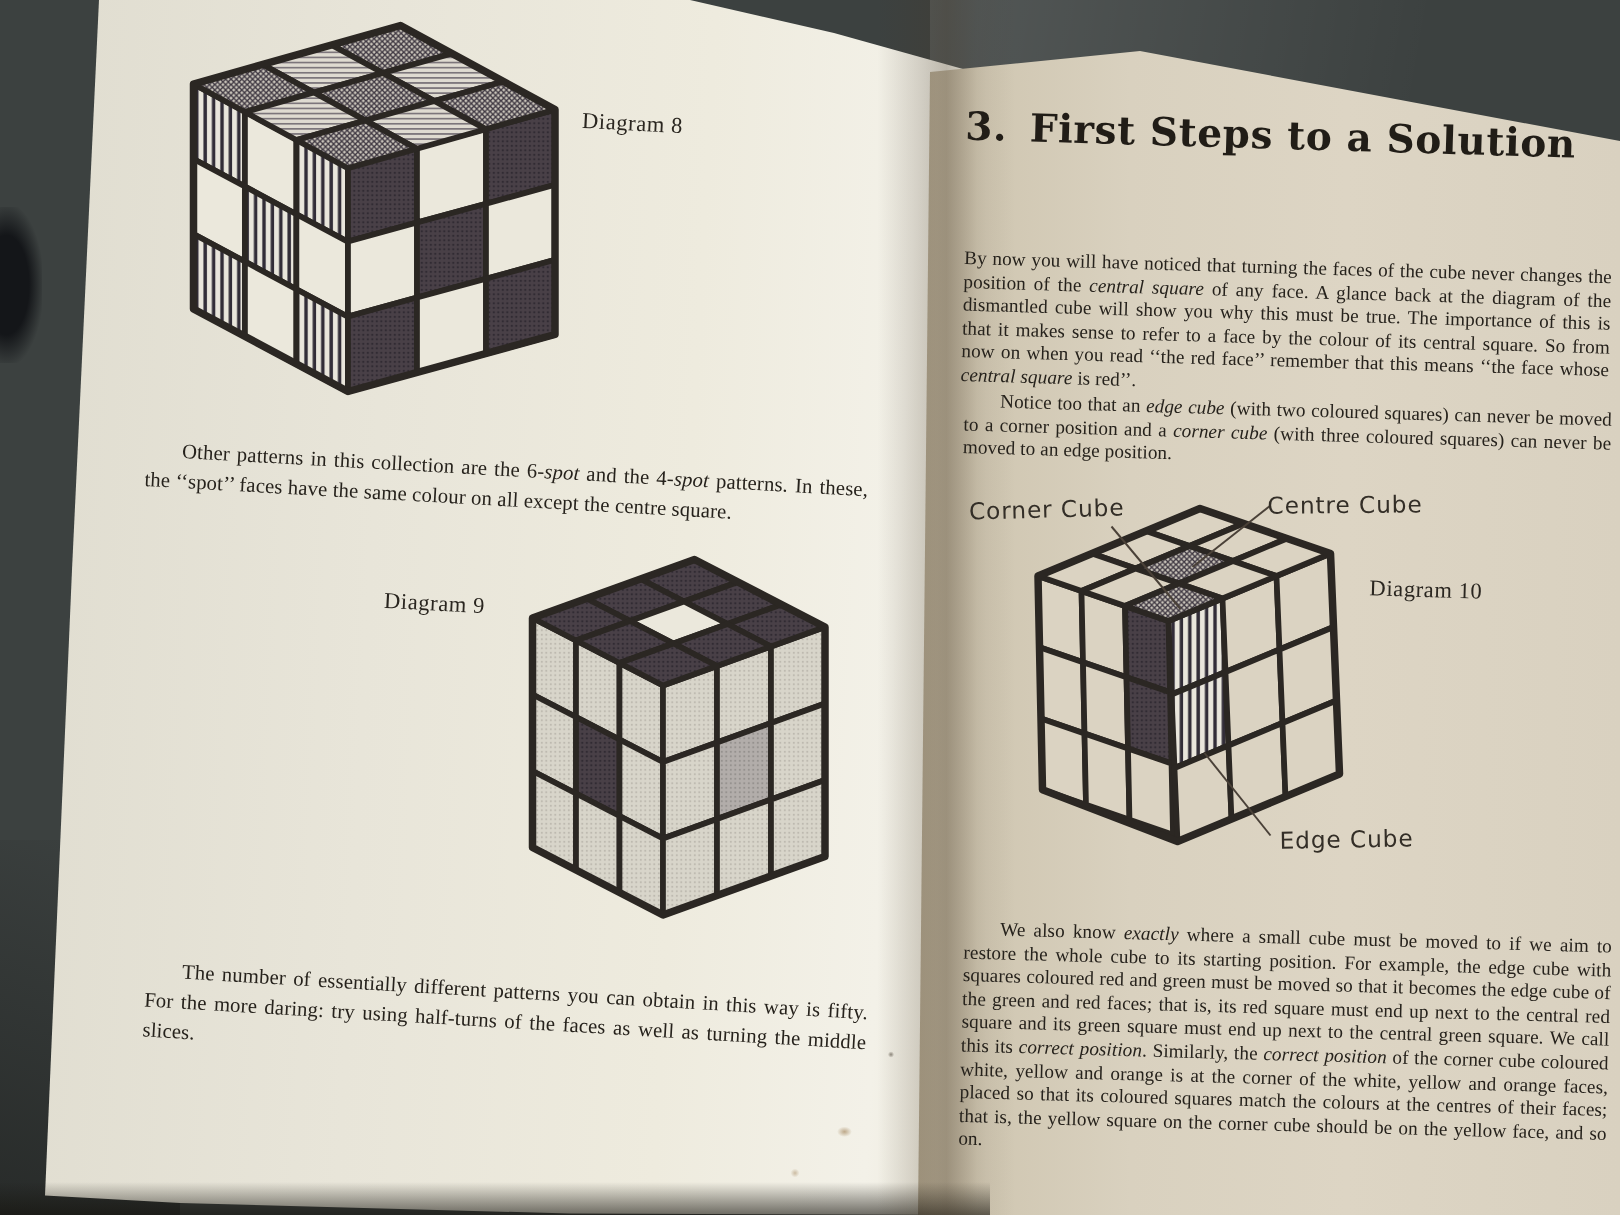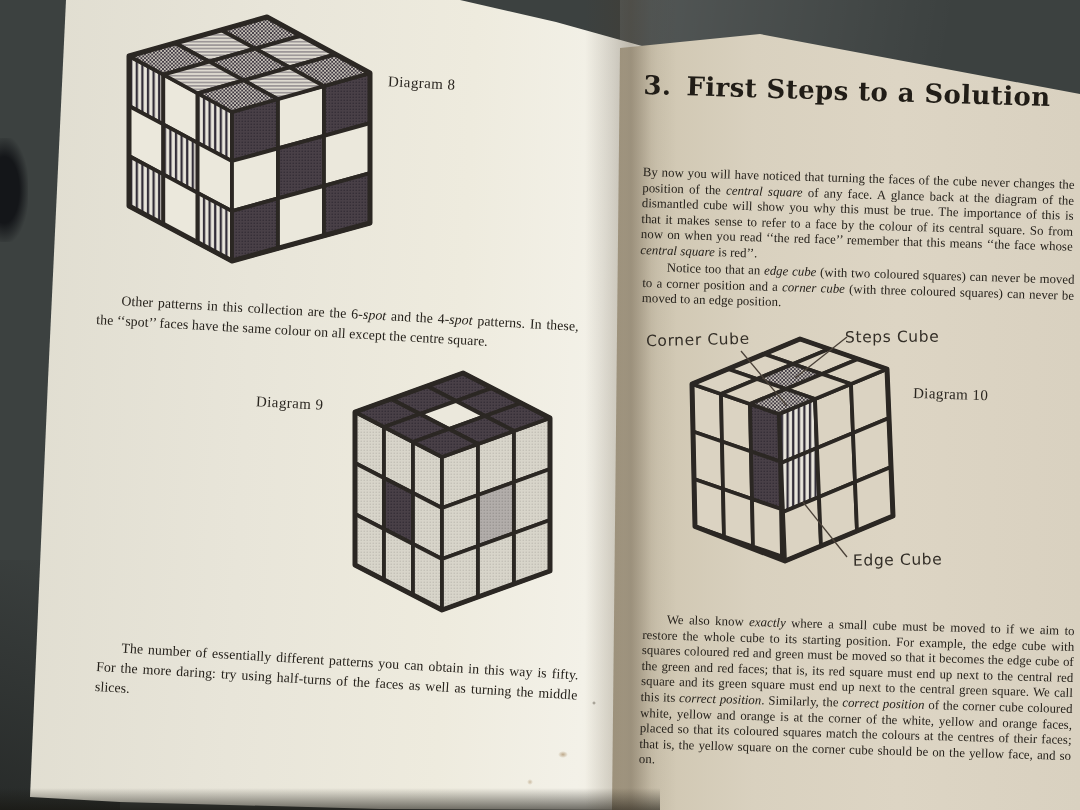--- a/index.html
+++ b/index.html
@@ -188,18 +188,18 @@
       <polygon points="182.0,48.0 211.0,58.0 175.0,73.0 146.0,63.0" fill="#dbd3c2" stroke="#2b2723" stroke-width="3.8" stroke-linejoin="round"></polygon>
       <polygon points="88.0,43.0 117.0,53.0 81.0,68.0 52.0,58.0" fill="#dbd3c2" stroke="#2b2723" stroke-width="3.8" stroke-linejoin="round"></polygon>
       <polygon points="117.0,53.0 146.0,63.0 110.0,78.0 81.0,68.0" fill="#dbd3c2" stroke="#2b2723" stroke-width="3.8" stroke-linejoin="round"></polygon>
       <polygon points="146.0,63.0 175.0,73.0 139.0,88.0 110.0,78.0" fill="url(#p-hatch)" stroke="#2b2723" stroke-width="3.8" stroke-linejoin="round"></polygon>
       <polygon points="160,13 247,43 253,190 145,235 55,200.5 52,58" fill="none" stroke="#2b2723" stroke-width="5" stroke-linejoin="round"></polygon>
       <line x1="101" y1="25" x2="147" y2="80" stroke="#4a4138" stroke-width="1.3"></line>
       <line x1="207" y1="11" x2="155" y2="52" stroke="#4a4138" stroke-width="1.3"></line>
       <line x1="207" y1="231" x2="163" y2="176" stroke="#4a4138" stroke-width="1.3"></line>
     </svg>
   <div class="abs hand" style="left:646px;top:331px;transform:rotate(-1.5deg)">Corner Cube</div>
-  <div class="abs hand" style="left:845px;top:328px;transform:rotate(-.5deg)">Steps Cube</div>
+  <div class="abs hand" style="left:845px;top:328px;transform:rotate(-.5deg)">Centre Cube</div>
   <div class="abs hand" style="left:853px;top:551px;transform:rotate(-1deg)">Edge Cube</div>
   <div class="abs dia-label" style="left:913px;top:386px;transform:rotate(1.7deg)">Diagram 10</div>
 
   <div class="abs body-text rp indent" style="left:643px;top:612px;transform:rotate(1.6deg);transform-origin:0 0">We also know <em>exactly</em> where a small cube must be moved to if we aim to restore the whole cube to its starting position. For example, the edge cube with squares coloured red and green must be moved so that it becomes the edge cube of the green and red faces; that is, its red square must end up next to the central red square and its green square must end up next to the central green square. We call this its <em>correct position</em>. Similarly, the <em>correct position</em> of the corner cube coloured white, yellow and orange is at the corner of the white, yellow and orange faces, placed so that its coloured squares match the colours at the centres of their faces; that is, the yellow square on the corner cube should be on the yellow face, and so on.</div>
 </div>
 
 </body></html>

